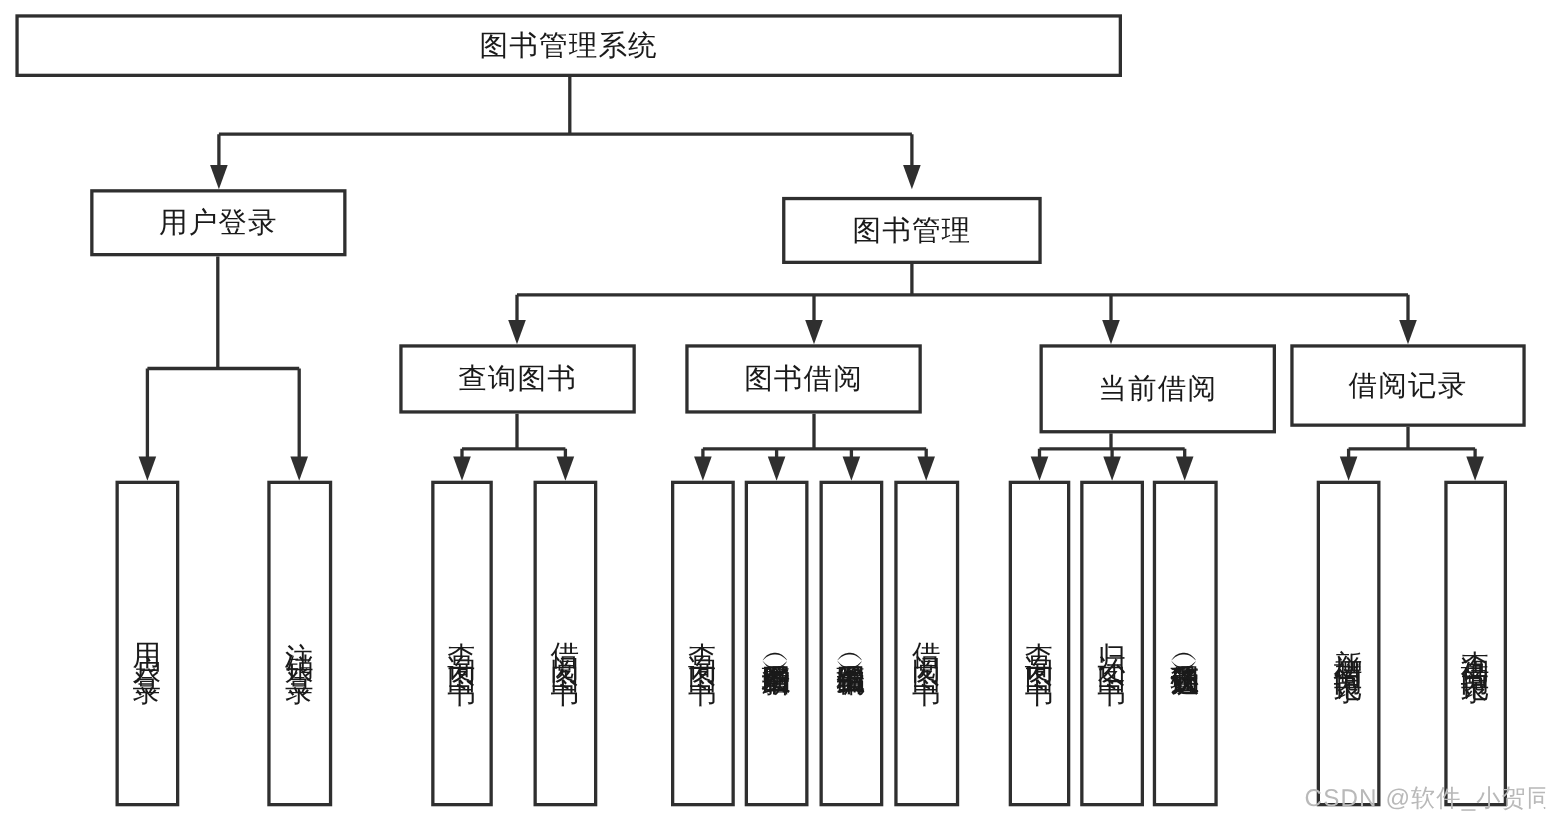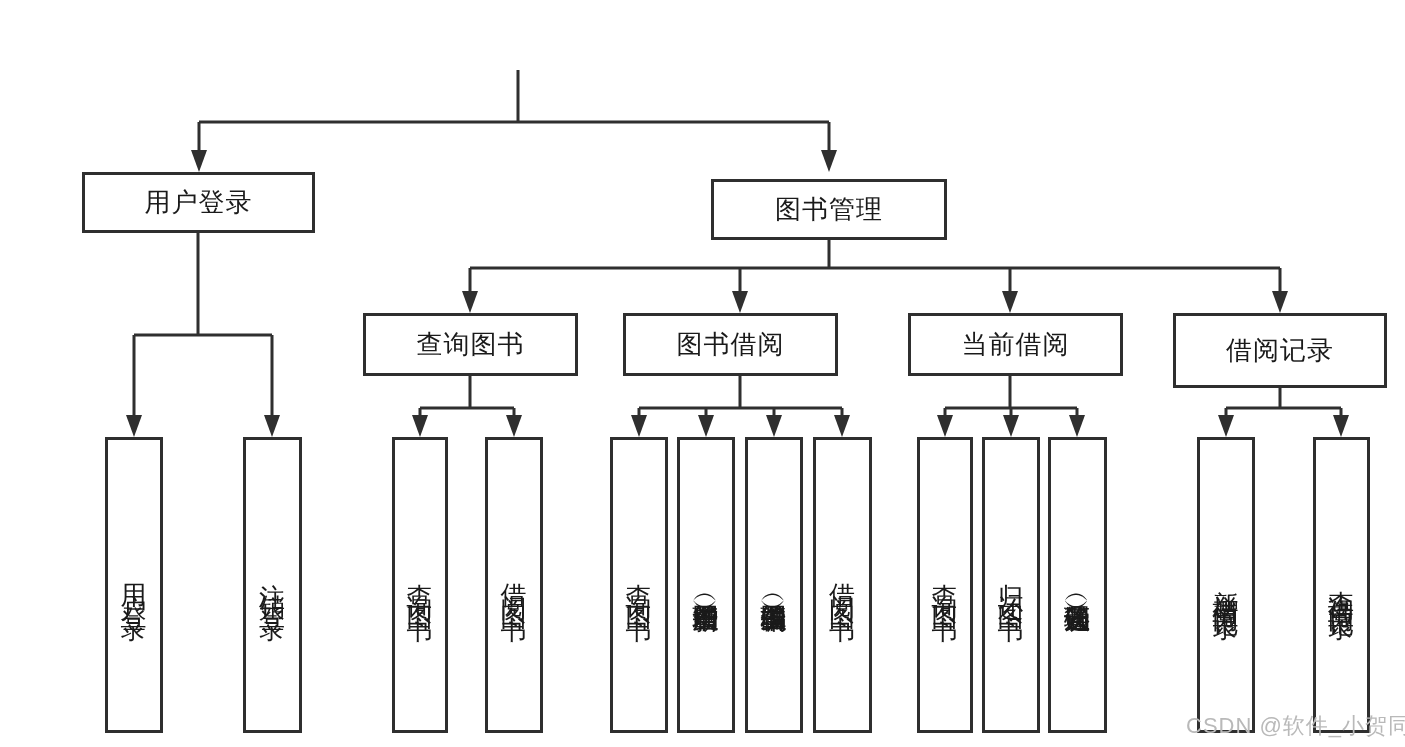--- a/index.html
+++ b/index.html
@@ -95,35 +95,38 @@
       <polygon points="766,415 782,415 774,437"></polygon>
       <polygon points="834,415 850,415 842,437"></polygon>
       <polygon points="937,415 953,415 945,437"></polygon>
       <polygon points="1003,415 1019,415 1011,437"></polygon>
       <polygon points="1069,415 1085,415 1077,437"></polygon>
       <polygon points="1218,415 1234,415 1226,437"></polygon>
       <polygon points="1333,415 1349,415 1341,437"></polygon>
     </g>
   </svg>
 
+  <div class="node" style="left:14px;top:13px;width:1006px;height:57px">
+    <span class="hlabel">图书管理系统</span>
+  </div>
 
   <div class="node" style="left:82px;top:172px;width:233px;height:61px">
     <span class="hlabel">用户登录</span>
   </div>
   <div class="node" style="left:711px;top:179px;width:236px;height:61px">
     <span class="hlabel">图书管理</span>
   </div>
 
   <div class="node" style="left:363px;top:313px;width:215px;height:63px">
     <span class="hlabel">查询图书</span>
   </div>
   <div class="node" style="left:623px;top:313px;width:215px;height:63px">
     <span class="hlabel">图书借阅</span>
   </div>
-  <div class="node" style="left:908px;top:313px;width:215px;height:63px">
+  <div class="node" style="left:945px;top:313px;width:215px;height:81px">
     <span class="hlabel">当前借阅</span>
   </div>
   <div class="node" style="left:1173px;top:313px;width:214px;height:75px">
     <span class="hlabel">借阅记录</span>
   </div>
 
   <div class="node leaf" style="left:105px;top:437px;width:58px;height:296px">
     <span class="vlabel">用户登录</span>
   </div>
   <div class="node leaf" style="left:243px;top:437px;width:59px;height:296px">

